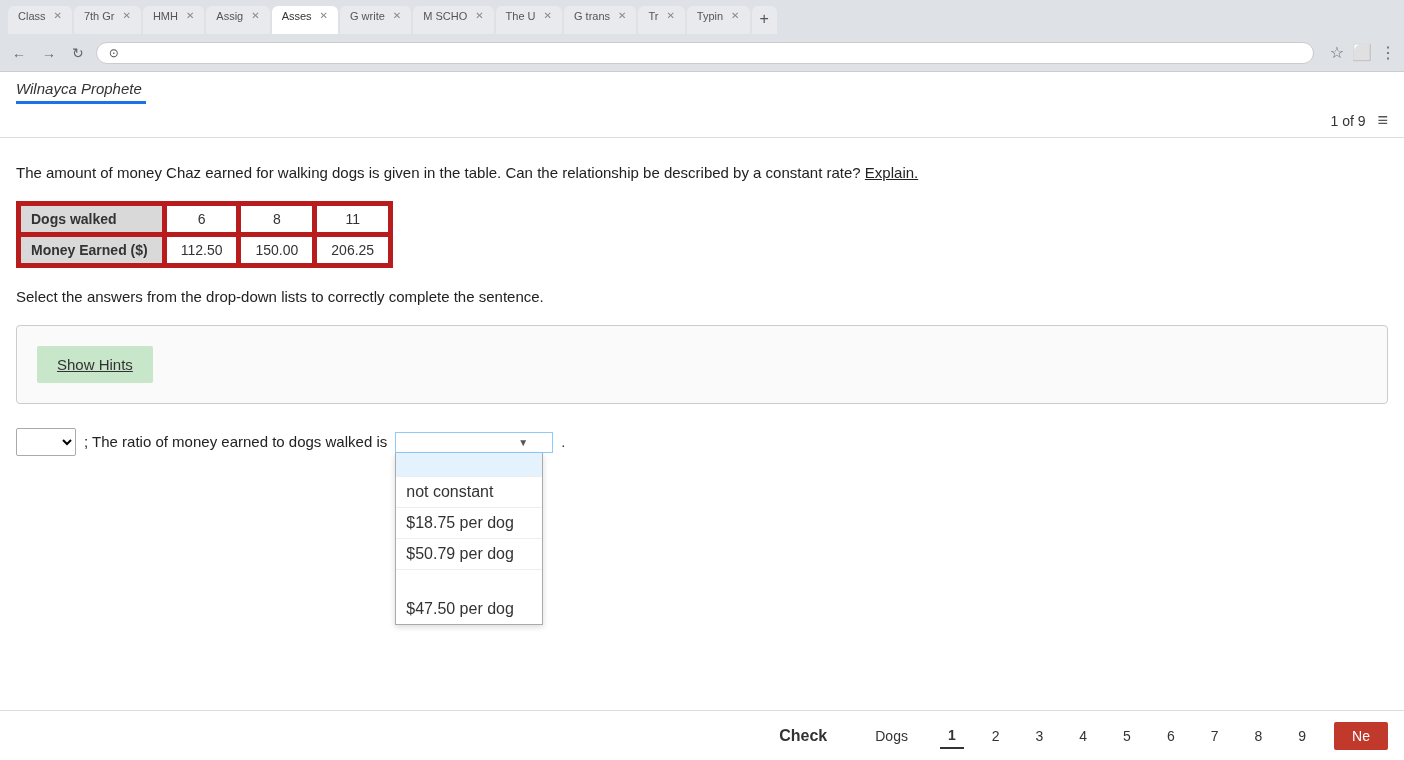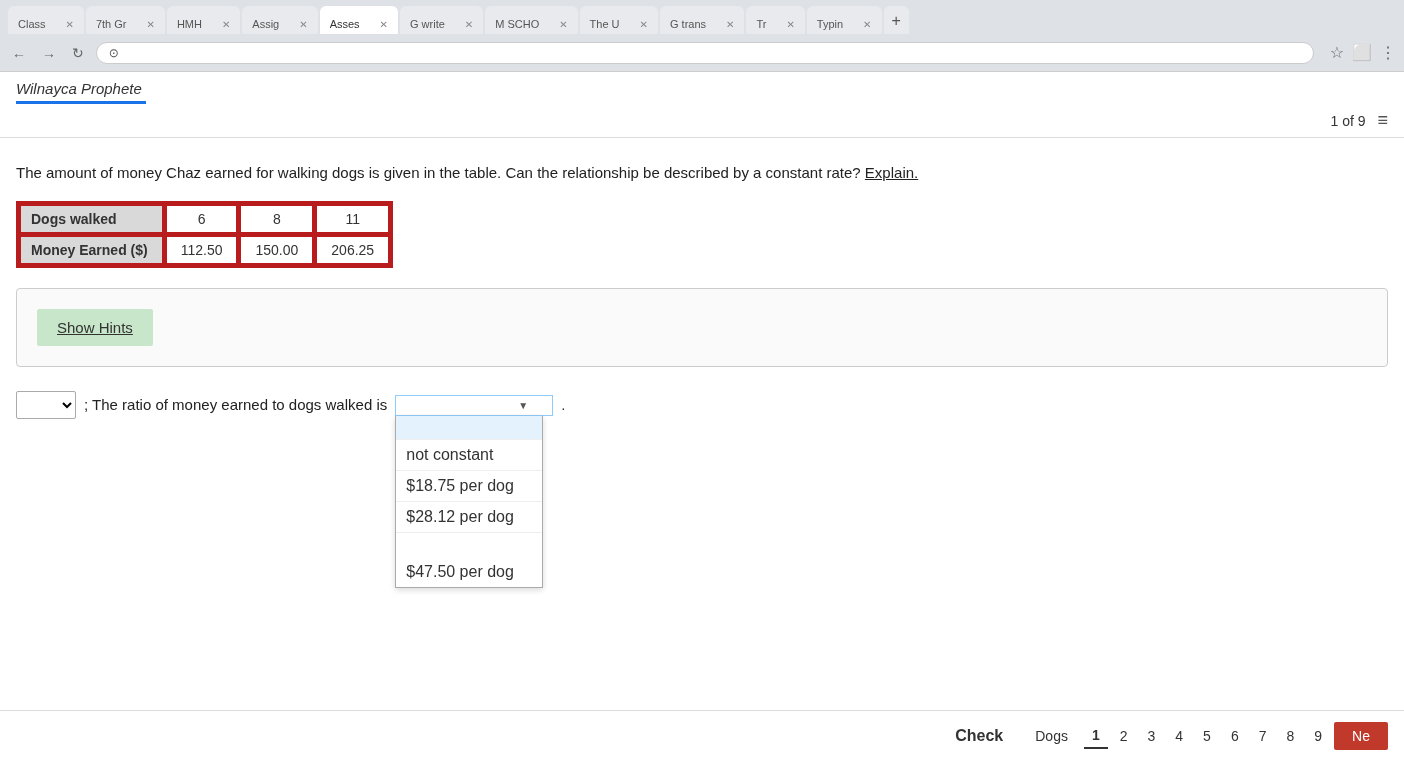--- a/index.html
+++ b/index.html
@@ -18,22 +18,22 @@
       height: 34px;
       overflow: hidden;
     }
     .tab {
       background: #e8eaed;
       border-radius: 6px 6px 0 0;
       padding: 4px 10px;
       font-size: 11px;
       color: #555;
       display: flex;
-      align-items: flex-end;
-      gap: 16px;
+      align-items: flex-start;
+      gap: 4px;
       height: 28px;
       white-space: nowrap;
     }
     .tab.active {
       background: #fff;
       color: #333;
     }
     .tab-close {
       font-size: 10px;
       color: #888;
@@ -236,21 +236,21 @@
       height: 24px;
       background: #e3f2fd;
     }
 
     
     .bottom-nav {
       display: flex;
       align-items: center;
       justify-content: flex-end;
       padding: 10px 16px;
-      gap: 4px;
+      gap: 20px;
       border-top: 1px solid #ddd;
       position: fixed;
       bottom: 0;
       left: 0;
       right: 0;
       background: #fff;
       height: 50px;
       margin-top: 40px;
     }
     .nav-page-btn {
@@ -388,20 +388,21 @@
       </tr>
       <tr>
         <td class="row-header">Money Earned ($)</td>
         <td>112.50</td>
         <td>150.00</td>
         <td>206.25</td>
       </tr>
     </tbody>
       </table>
 
+    <p class="instruction-text">Select the answers from the drop-down lists to correctly complete the sentence.</p>
 
     <div class="hints-box">
       <button class="show-hints-btn">Show Hints</button>
     </div>
 
     <div class="answer-row">
 
       <div class="dropdown-wrapper">
         <select class="dropdown-select">
           <option value=""></option>
@@ -414,21 +415,21 @@
 
       <div class="dropdown-open-container">
         <div class="dropdown-open-trigger">
           <span style="min-width:110px; display:inline-block;"></span>
           <span style="margin-left:4px; font-size:10px; color:#555;">▼</span>
         </div>
         <div class="dropdown-open-box">
           <div class="dropdown-option blank"></div>
           <div class="dropdown-option">not constant</div>
           <div class="dropdown-option">$18.75 per dog</div>
-          <div class="dropdown-option">$28.12 per dog</div>
+          <div class="dropdown-option">$50.79 per dog</div>
           <div class="dropdown-option">$47.50 per dog</div>
         </div>
       </div>
       <span style="font-size:15px;">.</span>
     </div>
 
   </div>
 </div>
 
 <div class="bottom-nav">

